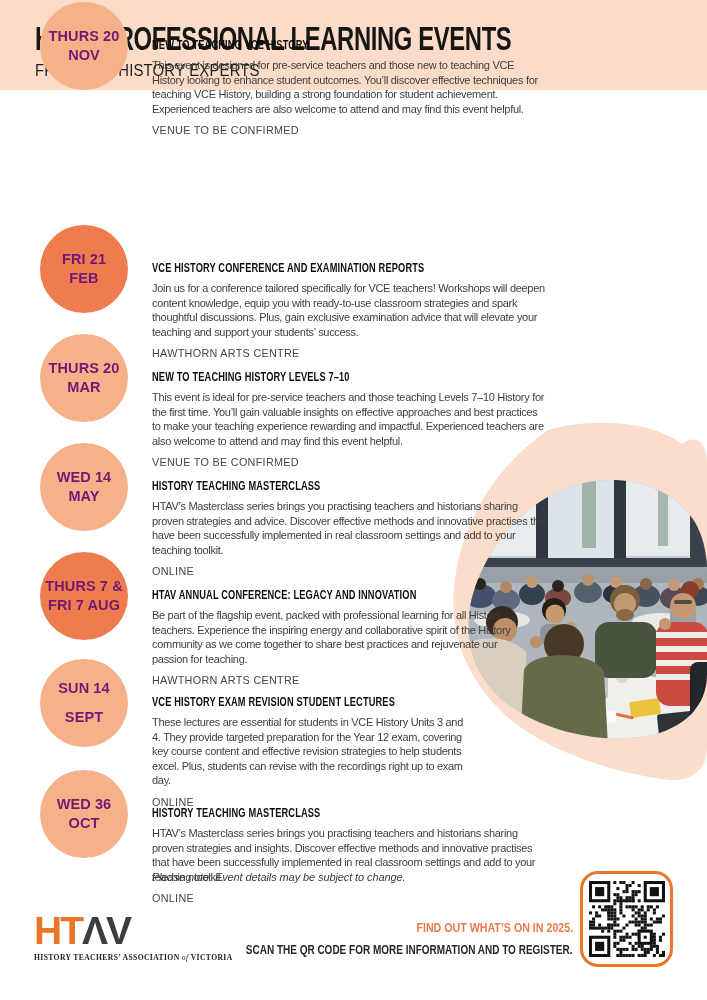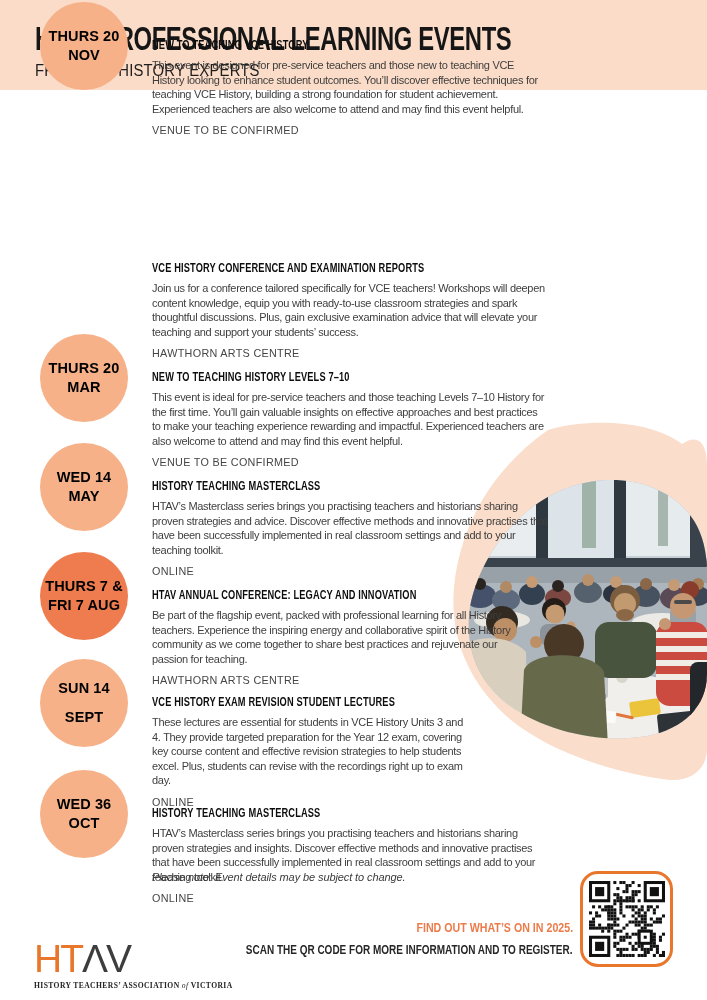--- a/index.html
+++ b/index.html
@@ -32,21 +32,21 @@
   .event:nth-of-type(1){ top:112px; }
   .event:nth-of-type(2){ top:223px; }
   .event:nth-of-type(3){ top:332px; }
   .event:nth-of-type(4){ top:441px; }
   .event:nth-of-type(5){ top:550px; }
   .event:nth-of-type(6){ top:657px; }
   .event:nth-of-type(7){ top:768px; }
   .badge {
     position:absolute; left:0; top:2px; width:88px; height:88px; border-radius:50%;
     display:flex; flex-direction:column; align-items:center; justify-content:center;
-    font-weight:bold; font-size:14.5px; line-height:1.3; color:#000000; text-align:left;
+    font-weight:bold; font-size:14.5px; line-height:1.3; color:#701a75; text-align:left;
     letter-spacing:0.1px;
   }
   .content { margin-left:112px; width:396px;margin-top:35px; }
   .event:nth-of-type(5) .content { width:370px; }
   .event:nth-of-type(6) .content { width:320px; }
   .ev-title {
     font-size:12.5px; font-weight:bold; color:#0d0d0d; white-space:nowrap;
     letter-spacing:0.2px; transform:scaleX(0.74); transform-origin:left center;
     display:inline-block; line-height:1.2;
   }
@@ -56,21 +56,21 @@
   }
   .ev-venue {
     margin-top:8px; font-size:10.8px; letter-spacing:0.3px; color:#454545;
   }
   .note {
     position:absolute; left:152px; top:871px; z-index:3;
     font-style:italic; font-size:11px; color:#3a3a3a; letter-spacing:-0.1px;
   }
   
   .logo { position:absolute; left:34px; top:911px; z-index:3; }
-  .logo-letters { font-size:39px; font-weight:normal; line-height:1; letter-spacing:-2px;margin-top:28px; }
+  .logo-letters { font-size:39px; font-weight:bold; line-height:1; letter-spacing:-2px; }
   .logo-ht { color:#E8772C; }
   .logo-av { color:#3d3d3d; }
   .logo-tagline {
     margin-top:3px; font-family:"Liberation Serif", serif; font-size:7.6px;
     font-weight:bold; letter-spacing:0.4px; color:#232323; white-space:nowrap;
   }
   .logo-tagline .of { font-style:italic; text-transform:none; font-weight:normal; }
   .cta { position:absolute; right:134px; top:918px; text-align:right; z-index:3; }
   .cta-line1 {
     color:#ED7B4A; font-size:13px; font-weight:bold; white-space:nowrap;
@@ -186,20 +186,24 @@
         <path d="M 0 172 C 18 160 50 162 64 178 L 66 272 L 0 272 Z" fill="#d9cfbe"></path>
         <circle cx="74" cy="168" r="6" fill="#bd8f66"></circle>
         <circle cx="102" cy="170" r="20" fill="#4a3826"></circle>
         <path d="M 62 196 C 70 176 132 176 142 198 L 146 272 L 58 272 Z" fill="#67694b"></path>
         <rect x="228" y="188" width="30" height="84" rx="8" fill="#23262b"></rect>
       </g>
     </g>
   </svg>
 
   <div class="event">
+    <div class="badge" style="background: rgb(238, 124, 78);">
+      <div>FRI 21</div>
+      <div>FEB</div>
+    </div>
     <div class="content">
       <span class="ev-title">VCE HISTORY CONFERENCE AND EXAMINATION REPORTS</span>
       <div class="ev-desc">Join us for a conference tailored specifically for VCE teachers! Workshops will deepen content knowledge, equip you with ready-to-use classroom strategies and spark thoughtful discussions. Plus, gain exclusive examination advice that will elevate your teaching and support your students’ success.</div>
       <div class="ev-venue">HAWTHORN ARTS CENTRE</div>
     </div>
   </div>
 
   <div class="event">
     <div class="badge" style="background: rgb(246, 177, 137);">
       <div>THURS 20</div>

